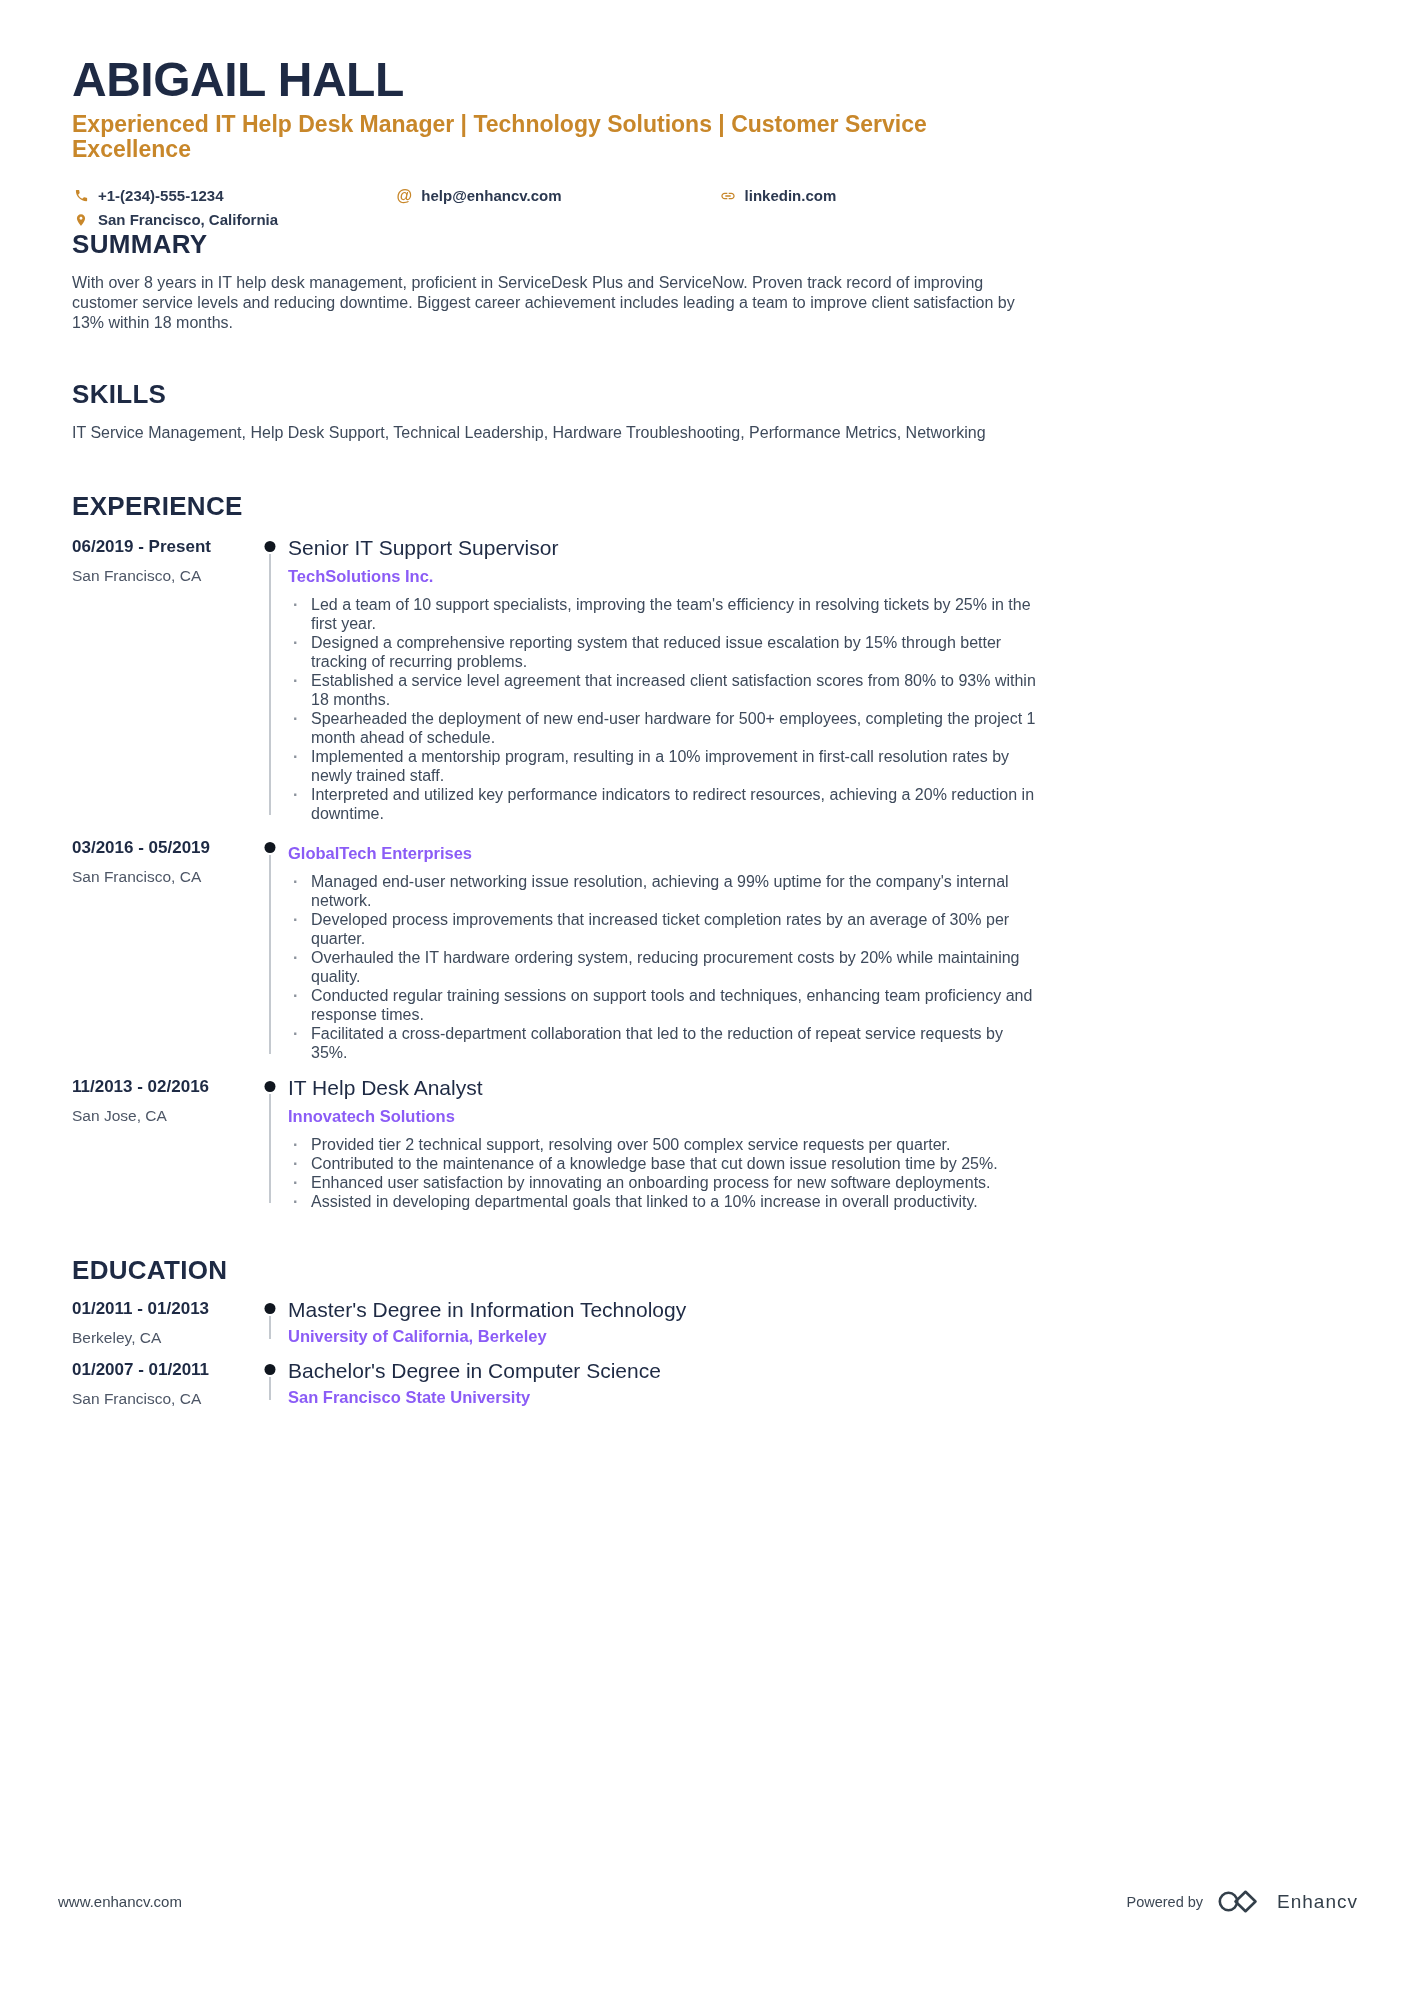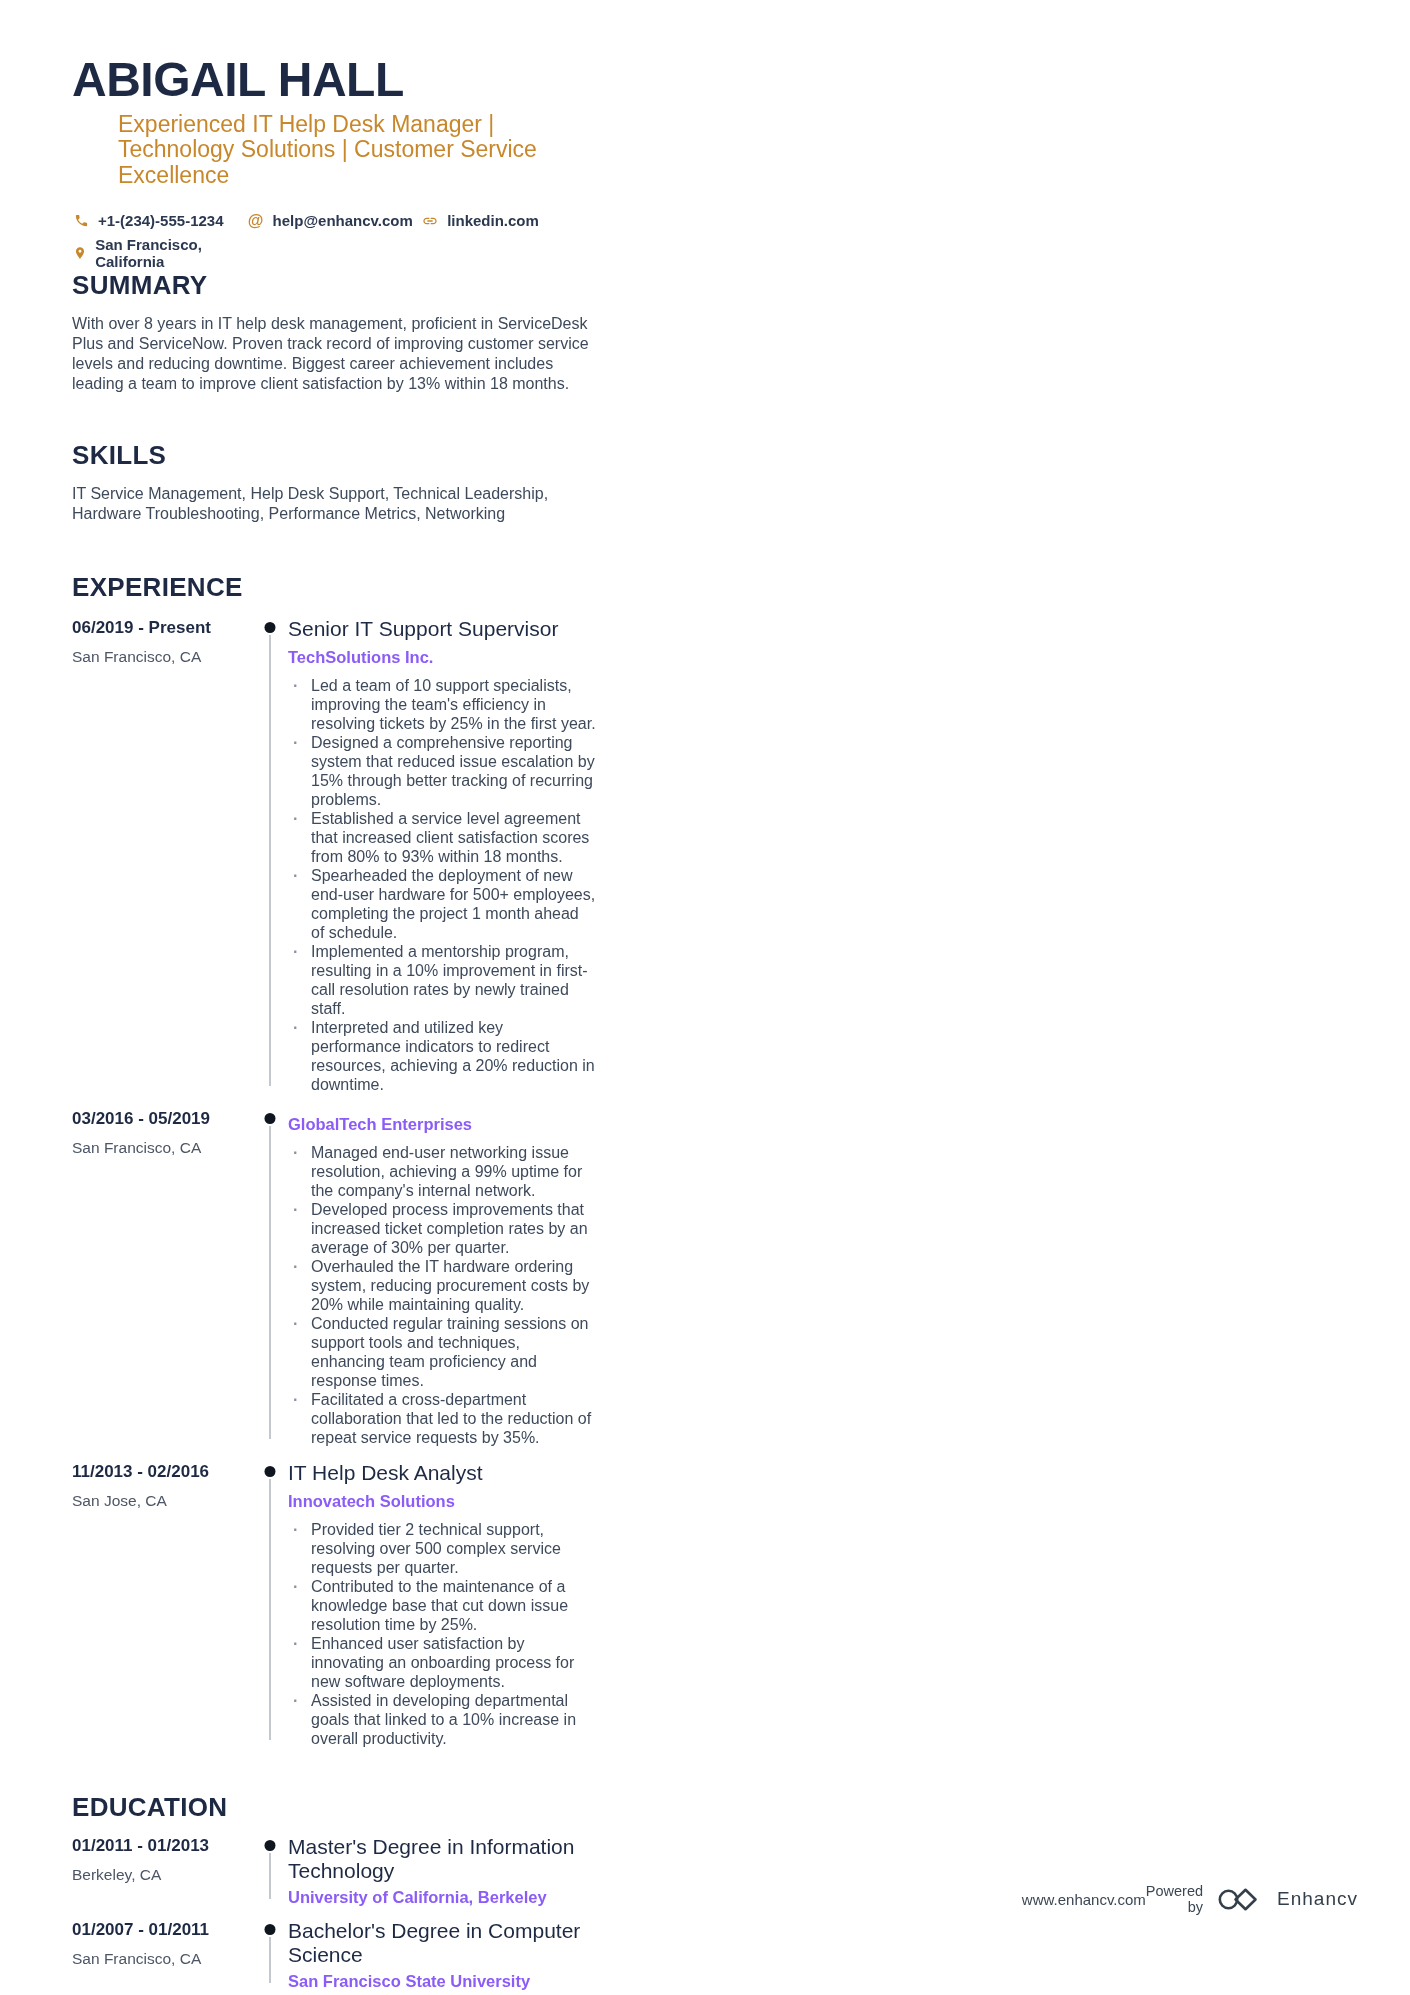--- a/index.html
+++ b/index.html
@@ -1,25 +1,25 @@
 <!DOCTYPE html>
 <html><head>
 <meta charset="utf-8">
 <style>
   html,body{margin:0;padding:0;background:#e8e8e8;}
   .page{
     width:1410px;height:1995px;background:#ffffff;margin:0 auto;
-    display:flex;flex-direction:row;box-sizing:border-box;
+    display:flex;flex-direction:column;box-sizing:border-box;
     font-family:"Liberation Sans", sans-serif;color:#3E4A5B;
   }
   .content{padding:56px 368px 0 72px;}
 
   
   h1.name{margin:0;font-size:48px;line-height:1.0;font-weight:800;color:#1E2A44;letter-spacing:-0.5px;}
-  .job-headline{margin-top:8px;font-size:23px;font-weight:400;color:#C8872A;line-height:1.1;margin-left:46px;}
+  .job-headline{margin-top:8px;font-size:23px;font-weight:700;color:#C8872A;line-height:1.1;}
   .contact{display:flex;flex-wrap:wrap;margin-top:24px;row-gap:6px;}
   .contact-item{width:33.33%;display:flex;align-items:center;font-size:15px;font-weight:700;color:#2B3850;}
   .contact-item .ic{display:inline-flex;align-items:center;justify-content:center;width:18px;height:18px;margin-right:8px;color:#C8872A;}
   .contact-item .ic svg{display:block;}
   .at-glyph{font-size:16px;font-weight:700;color:#C8872A;line-height:1;}
 
   
   h2.section{margin:0;font-size:26px;font-weight:800;color:#1E2A44;letter-spacing:0.3px;}
   .sec-summary{}
   .sec-skills{margin-top:46px;}

